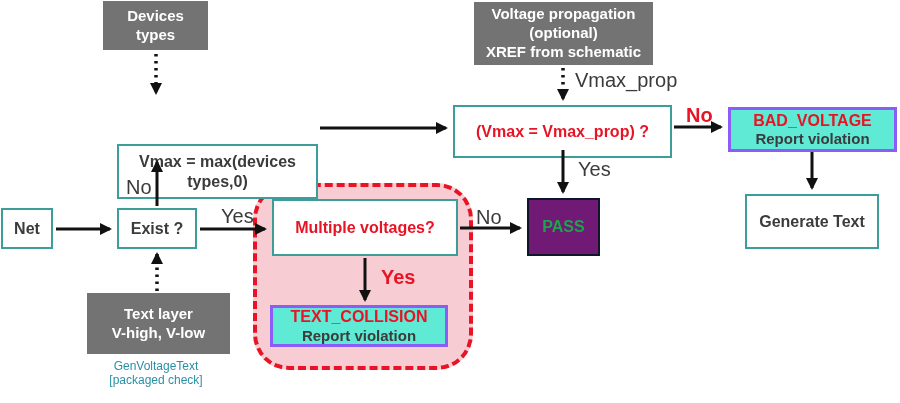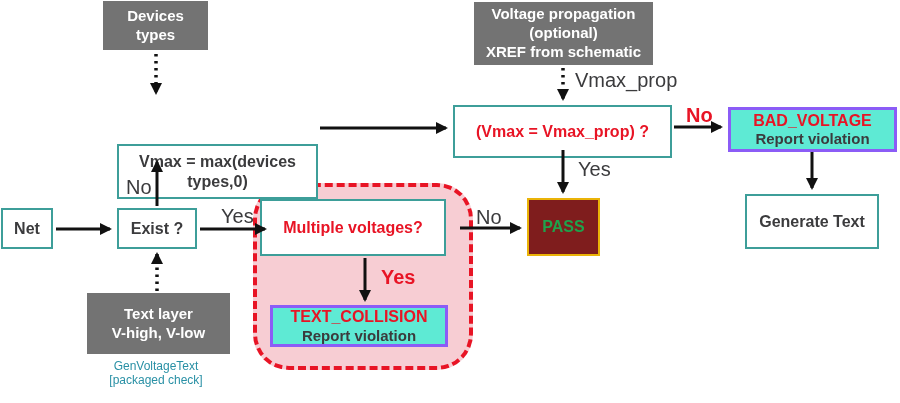--- a/index.html
+++ b/index.html
@@ -11,21 +11,21 @@
     overflow:hidden;
   }
   .arrows{position:absolute;left:0;top:0;width:900px;height:403px;z-index:3;pointer-events:none;}
   .box{
     position:absolute;box-sizing:border-box;
     display:flex;flex-direction:column;align-items:center;justify-content:center;
     text-align:center;font-weight:bold;z-index:2;line-height:1.25;
   }
   .blue-box{background:#737373;color:#ffffff;font-size:15px;}
   .teal-box{background:#ffffff;border:2px solid #3D9E99;color:#3B3B3D;font-size:16px;}
-  .cyan-box{background:#7f1d1d;border:2px solid #eab308;font-size:16px;}
+  .cyan-box{background:#701a75;border:2px solid #0f172a;font-size:16px;}
   .red-box{background:#5eead4;border:3px solid #8b5cf6;font-size:16px;line-height:1.2;}
   .red-text{color:#E81425;}
   .dark-text{color:#3B3B3D;}
   .green-text{color:#1FA24C;}
   .dashed-region{
     position:absolute;box-sizing:border-box;z-index:1;
     background:#F7CDD3;border:4px dashed #E81425;border-radius:36px;
   }
   .edge-label{
     position:absolute;z-index:4;font-size:20px;color:#3B3B3D;
@@ -106,21 +106,21 @@
   </div>
 
   <div class="box teal-box" style="left:117px;top:208px;width:80px;height:41px;">
     <span>Exist ?</span>
   </div>
 
   <div class="box teal-box" style="left:1px;top:208px;width:52px;height:41px;">
     <span>Net</span>
   </div>
 
-  <div class="box teal-box" style="left:260px;top:199px;width:186px;height:57px;">
+  <div class="box teal-box" style="left:272px;top:199px;width:186px;height:57px;">
     <span class="red-text">Multiple voltages?</span>
   </div>
 
   <div class="box cyan-box" style="left:527px;top:198px;width:73px;height:58px;">
     <span class="green-text">PASS</span>
   </div>
 
   <div class="box red-box" style="left:728px;top:107px;width:169px;height:45px;">
     <span class="red-text">BAD_VOLTAGE</span>
     <span class="dark-text" style="font-size:15px;">Report violation</span>

